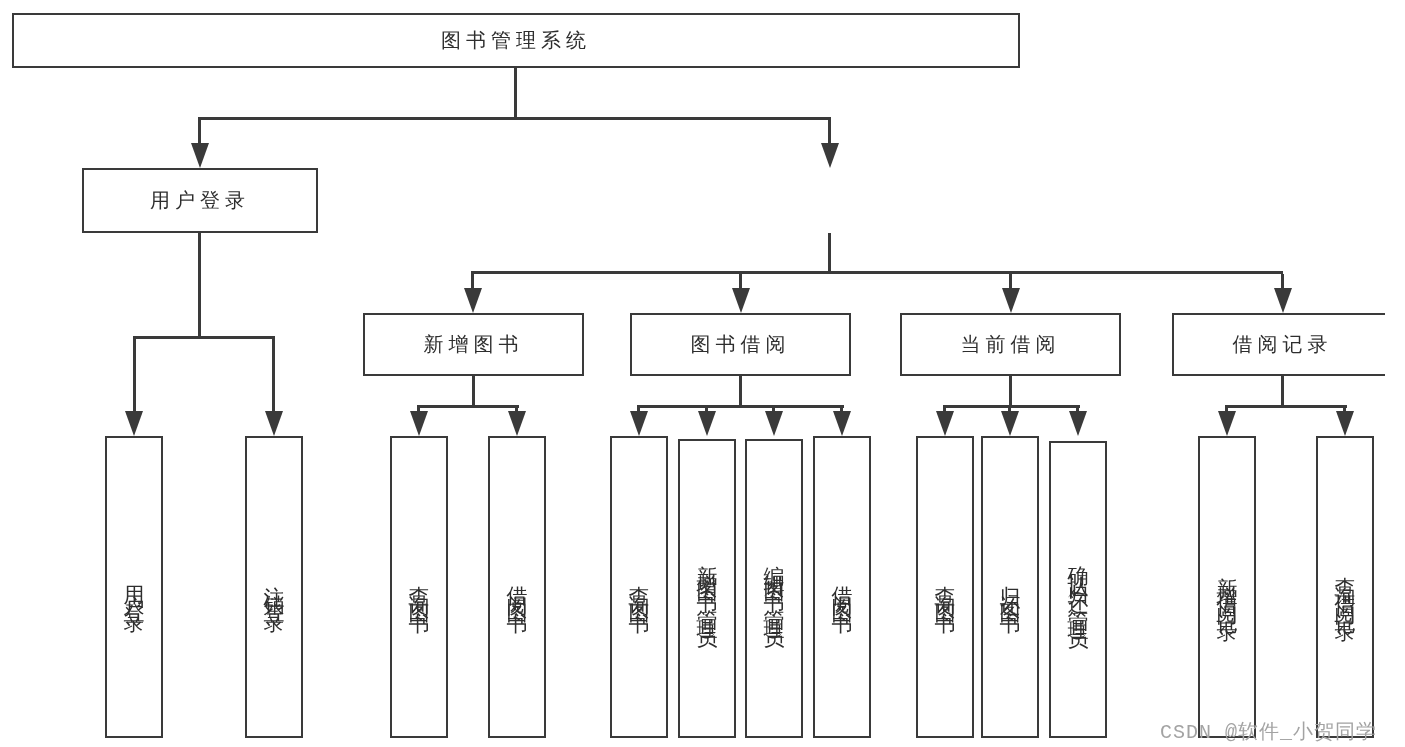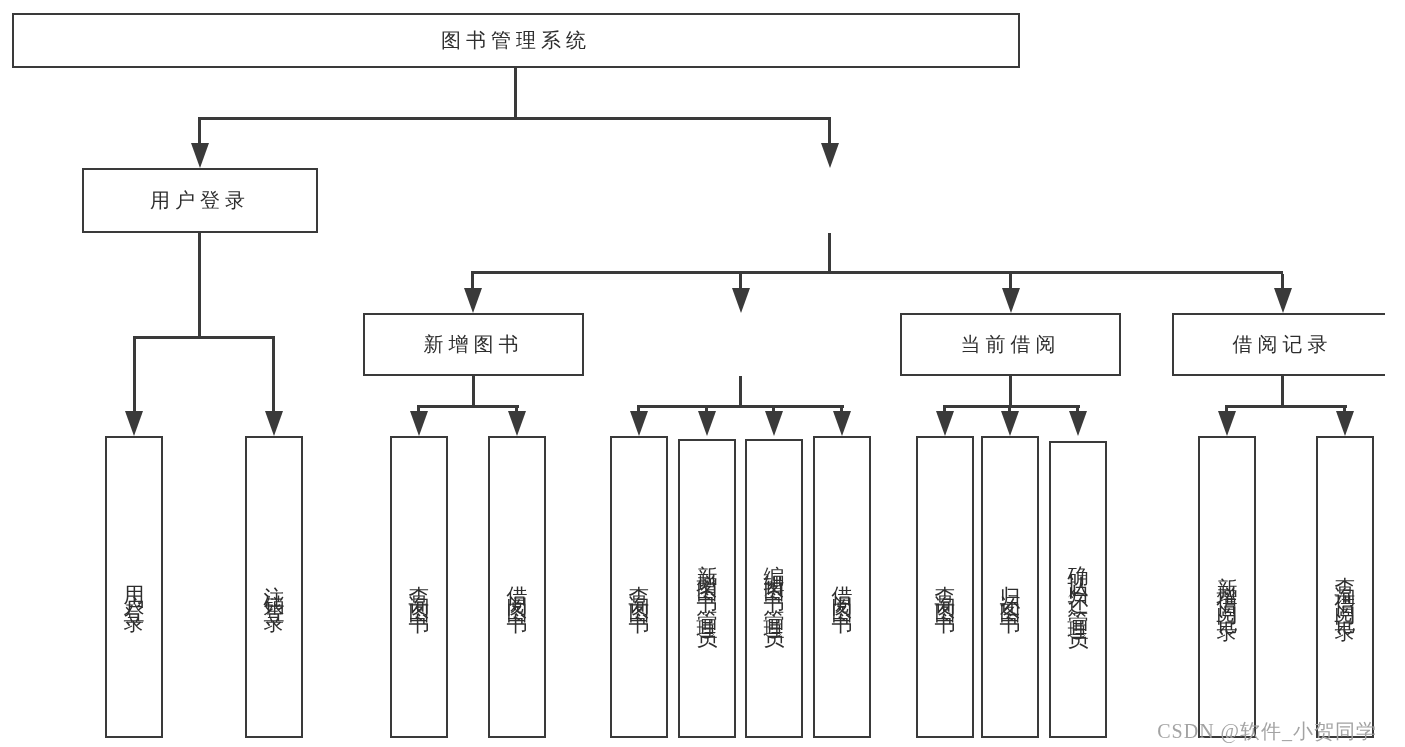--- a/index.html
+++ b/index.html
@@ -35,21 +35,21 @@
   .hl{position:absolute;height:3px;background:var(--c-line,#3a3a3a);z-index:1;}
   .arrow{
     position:absolute;width:0;height:0;z-index:1;
     border-left:9px solid transparent;
     border-right:9px solid transparent;
     border-top:25px solid var(--c-line,#3a3a3a);
   }
   .watermark{
     position:absolute;
     right:8px;bottom:2px;
-    font-family:Liberation Serif, serif;
+    font-family:Liberation Mono, monospace;
     font-size:20px;
     letter-spacing:1px;
     color:var(--c-watermark,#a3a3a3);
     z-index:5;
     white-space:nowrap;
   }
 </style>
 </head>
 <body>
 
@@ -83,20 +83,23 @@
   <div class="vl" style="left:739px;top:274px;height:15px"></div>
   <div class="vl" style="left:1009px;top:274px;height:15px"></div>
   <div class="vl" style="left:1281px;top:274px;height:15px"></div>
   <div class="arrow" style="left:464px;top:288px"></div>
   <div class="arrow" style="left:732px;top:288px"></div>
   <div class="arrow" style="left:1002px;top:288px"></div>
   <div class="arrow" style="left:1274px;top:288px"></div>
 
   <div class="box" style="left:363px;top:313px;width:221px;height:63px">
     <span class="lbl">新增图书</span>
+  </div>
+  <div class="box" style="left:630px;top:313px;width:221px;height:63px">
+    <span class="lbl">图书借阅</span>
   </div>
   <div class="box" style="left:1172px;top:313px;width:221px;height:63px">
     <span class="lbl">借阅记录</span>
   </div>
   <div class="box" style="left:900px;top:313px;width:221px;height:63px">
     <span class="lbl">当前借阅</span>
   </div>
 
   <div class="vl" style="left:472px;top:376px;height:32px"></div>
   <div class="hl" style="left:417px;top:405px;width:102px"></div>

